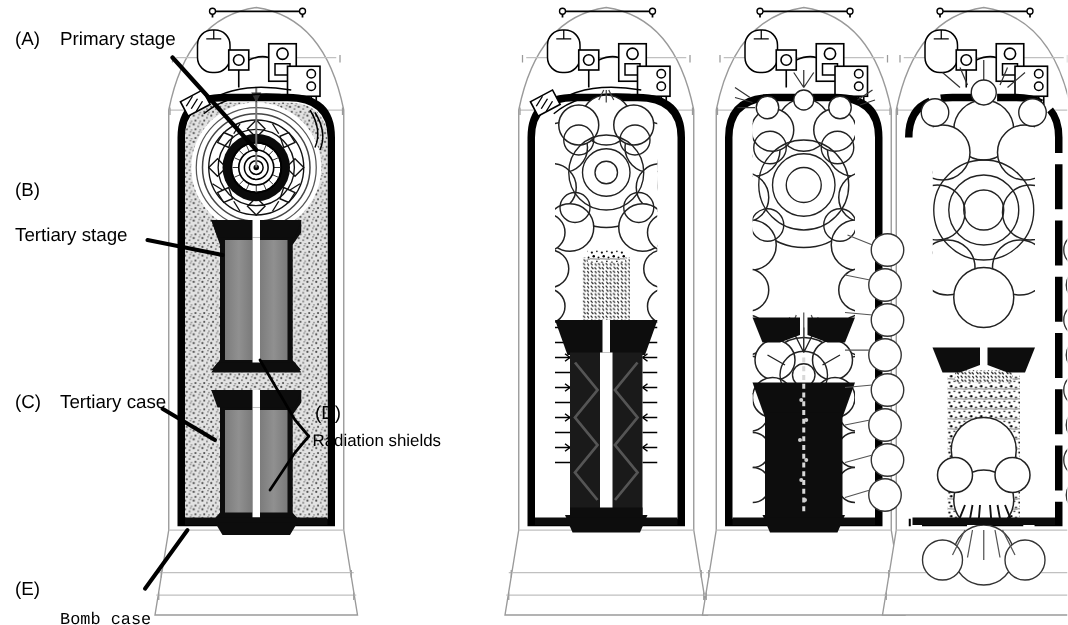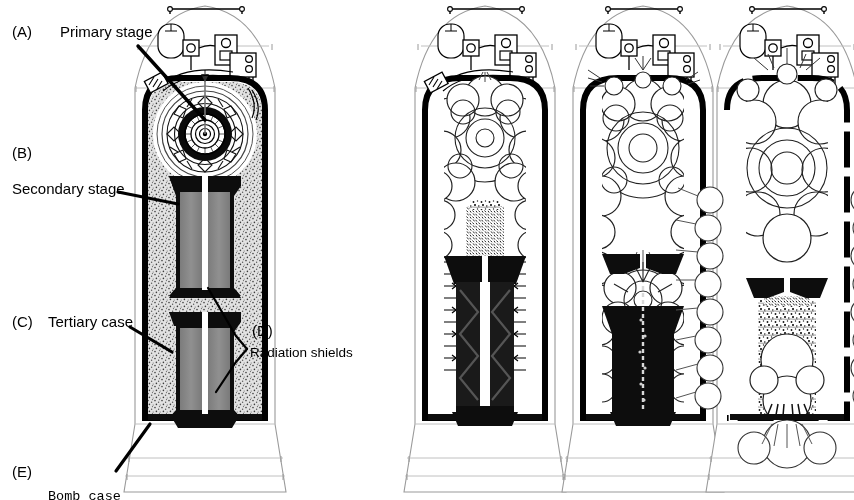--- a/index.html
+++ b/index.html
@@ -458,24 +458,24 @@
       <path d="M138,46 L205,120" stroke-width="3.4"></path>
       <path d="M118,192 L178,204" stroke-width="3.2"></path>
       <path d="M130,327 L172,352" stroke-width="3.2"></path>
       <path d="M247,349 L236,336 L208,288" stroke-width="2.2"></path>
       <path d="M247,349 L236,362 L216,392" stroke-width="2.2"></path>
       <path d="M116,471 L150,424" stroke-width="3.2"></path>
     </g>
   </svg>
 
   <div class="lbl big" style="left:12px;top:24px;">(A)</div>
-  <div class="lbl big" style="left:60px;top:24px;">Primary stage</div>
+  <div class="lbl big" style="left:48px;top:24px;">Primary stage</div>
 
   <div class="lbl big" style="left:12px;top:145px;">(B)</div>
-  <div class="lbl big" style="left:12px;top:181px;">Secondary stage</div>
+  <div class="lbl big" style="left:12px;top:181px;">Tertiary stage</div>
 
   <div class="lbl big" style="left:12px;top:314px;">(C)</div>
   <div class="lbl big" style="left:48px;top:314px;">Tertiary case</div>
 
   <div class="lbl big" style="left:252px;top:323px;">(D)</div>
   <div class="lbl" style="left:250px;top:345px;">Radiation shields</div>
 
   <div class="lbl big" style="left:12px;top:464px;">(E)</div>
   <div class="lbl" style="left:48px;top:489px;font-family:Liberation Mono, monospace;">Bomb case</div>
 

